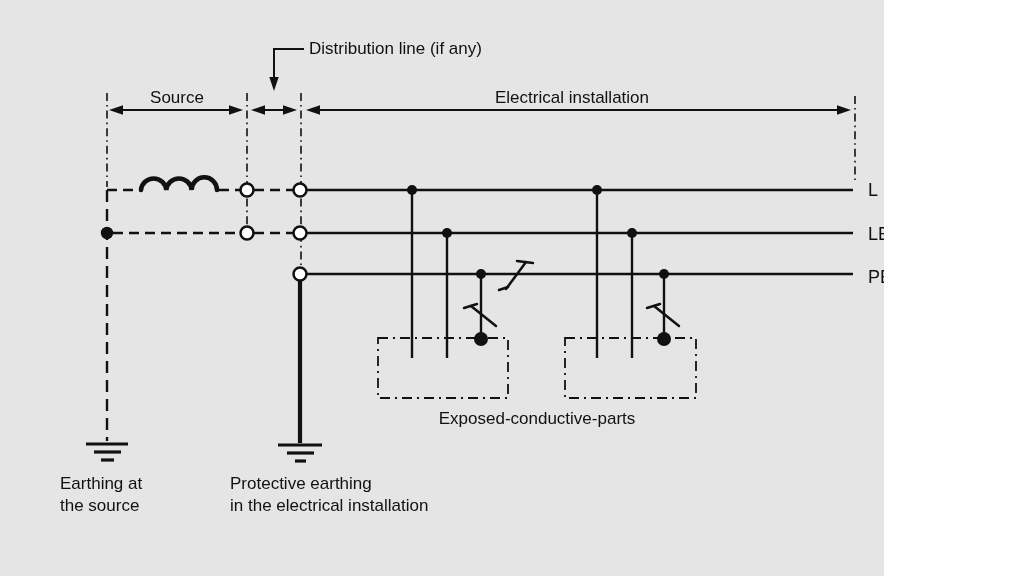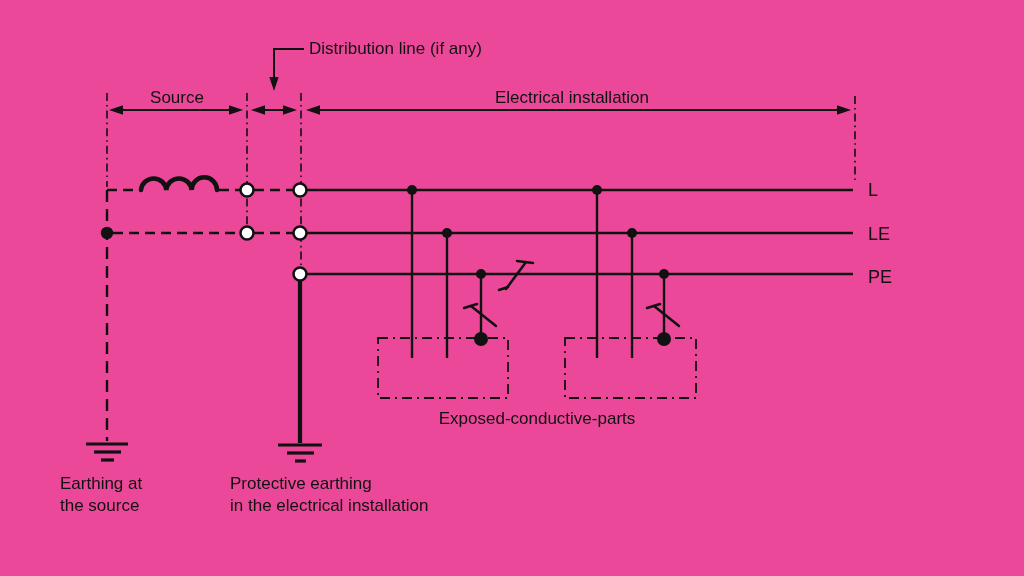--- a/index.html
+++ b/index.html
@@ -1,17 +1,17 @@
 <!DOCTYPE html>
 <html style="--ink: #111111;"><head>
 <meta charset="utf-8">
 <style>
   :root { --ink: #111111; }
   html, body { margin: 0; padding: 0; background: #ffffff; }
-  .stage { position: relative; width: 1024px; height: 576px; background: #ec4899; overflow: hidden; }
+  .stage { position: relative; width: 884px; height: 576px; background: #e5e5e5; overflow: hidden; }
   svg { display: block; }
   .txt { font-family: "Liberation Sans", sans-serif; fill: var(--ink); font-size: 17px; }
   .txt-big { font-size: 18px; }
   .wire { stroke: var(--ink); stroke-width: 2.4; fill: none; }
   .wire-dash { stroke-dasharray: 10 6; }
   .wire-dash-long { stroke-dasharray: 12 7; }
   .boundary { stroke: var(--ink); stroke-width: 1.6; fill: none; stroke-dasharray: 8 4 1.6 4; }
   .boxdash { stroke: var(--ink); stroke-width: 1.8; fill: none; stroke-dasharray: 10 5 2 5; }
   .arrow { stroke: var(--ink); stroke-width: 2; fill: none; }
   .head { fill: var(--ink); stroke: none; }

